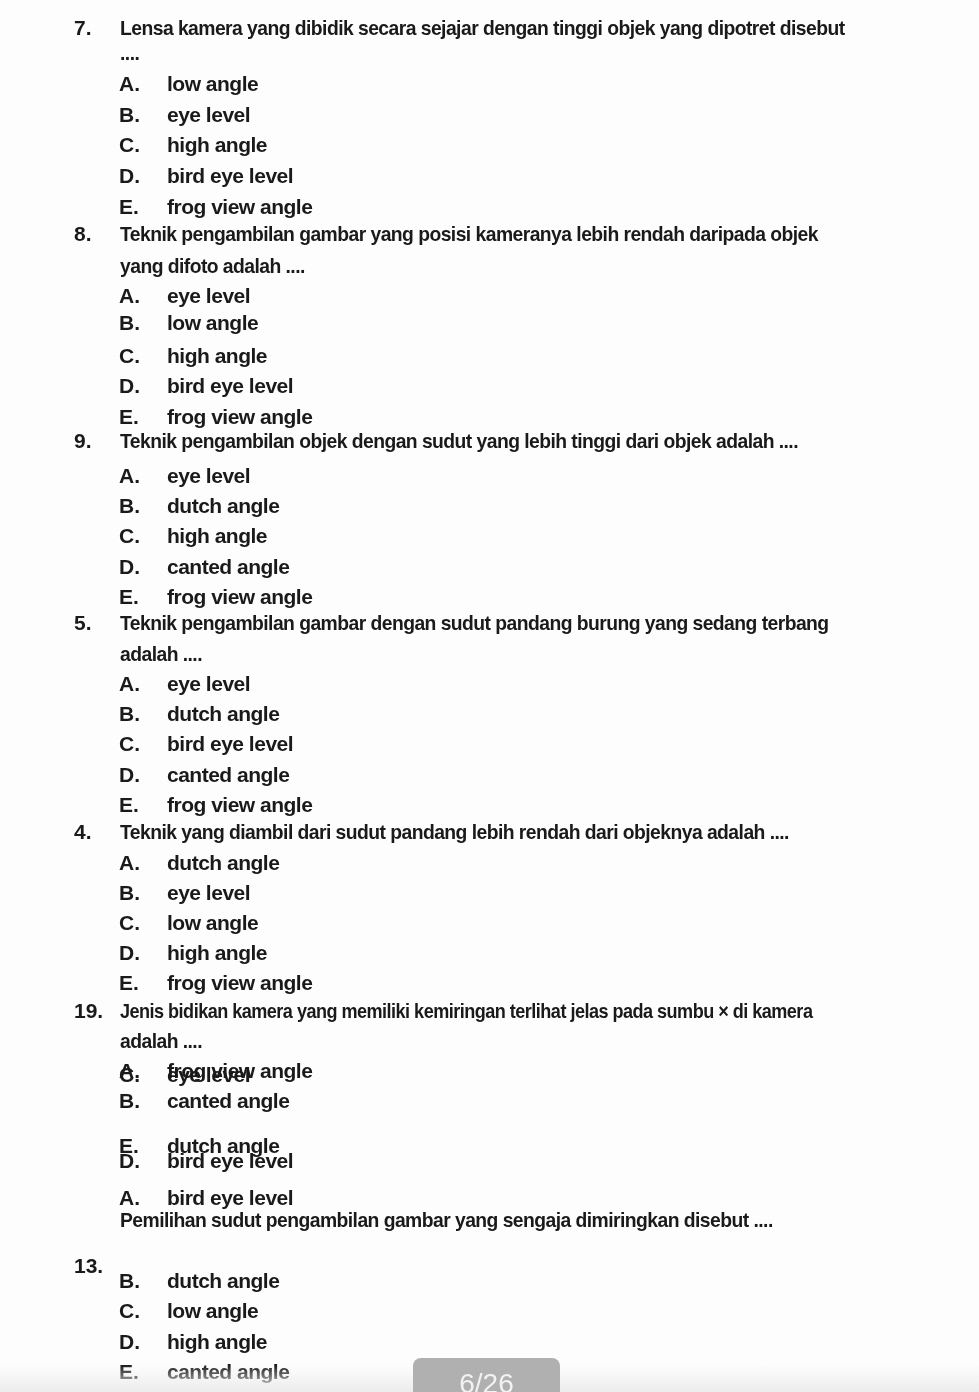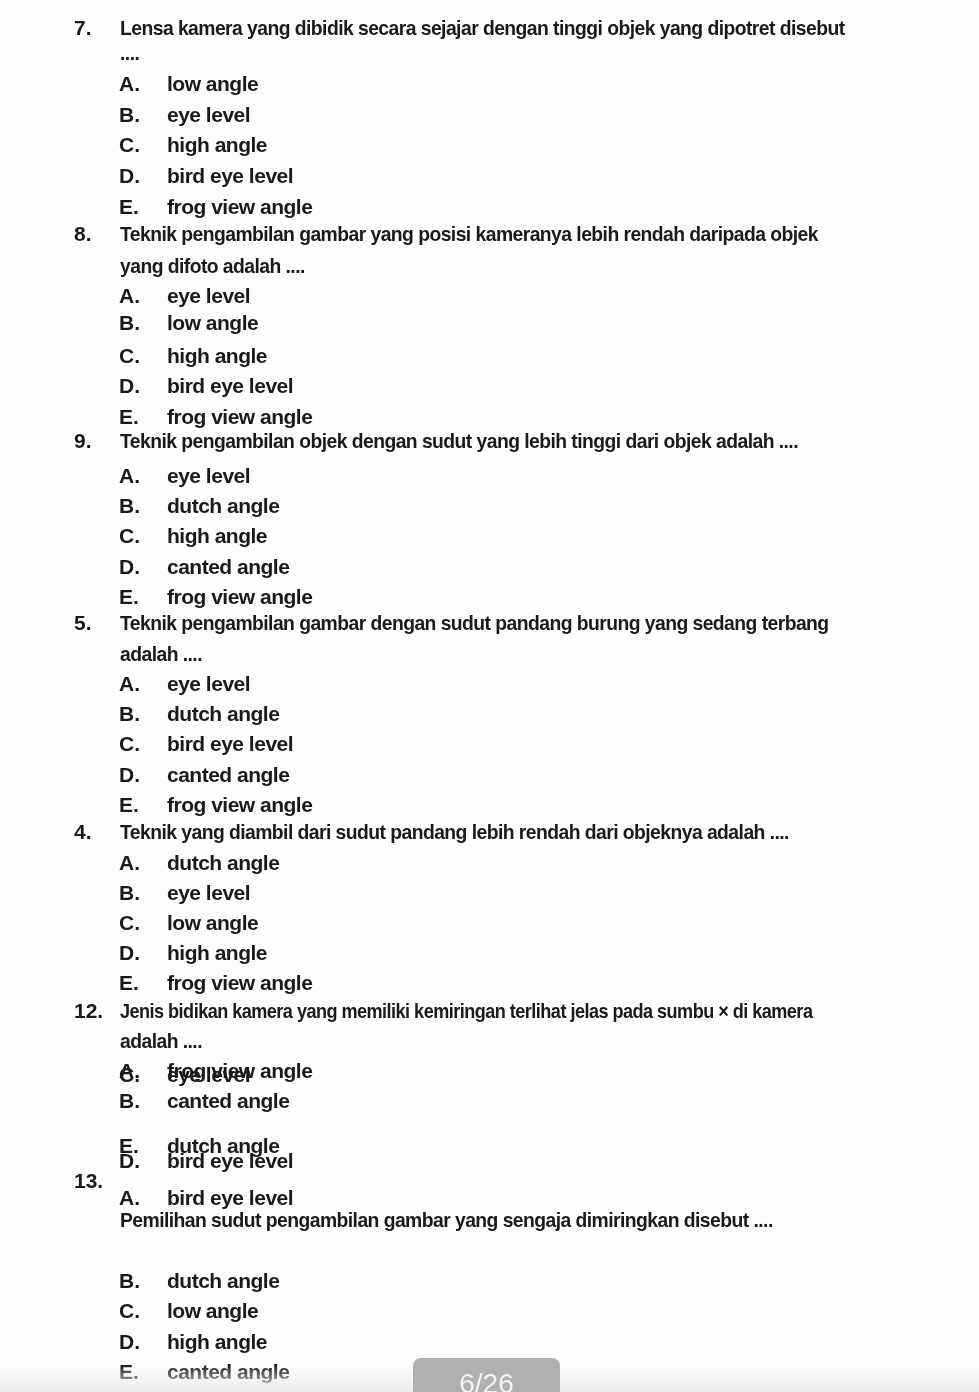--- a/index.html
+++ b/index.html
@@ -79,32 +79,32 @@
     <span class="num" style="top:819px">4.</span>
     <span class="stem-line" style="left:120px;top:819px">Teknik yang diambil dari sudut pandang lebih rendah dari objeknya adalah ....</span>
     <div class="opt" style="top:850px"><span class="letter">A.</span><span class="text">dutch angle</span></div>
     <div class="opt" style="top:880px"><span class="letter">B.</span><span class="text">eye level</span></div>
     <div class="opt" style="top:910px"><span class="letter">C.</span><span class="text">low angle</span></div>
     <div class="opt" style="top:940px"><span class="letter">D.</span><span class="text">high angle</span></div>
     <div class="opt" style="top:970px"><span class="letter">E.</span><span class="text">frog view angle</span></div>
   </div>
 
   <div class="q">
-    <span class="num" style="top:998px">12.</span>
+    <span class="num" style="top:998px">19.</span>
     <span class="stem-line" style="left:120px;top:998px;transform:scaleX(0.86)">Jenis bidikan kamera yang memiliki kemiringan terlihat jelas pada sumbu × di kamera</span>
     <span class="stem-line" style="left:120px;top:1028px">adalah ....</span>
     <div class="opt" style="top:1058px"><span class="letter">A.</span><span class="text">frog view angle</span></div>
     <div class="opt" style="top:1088px"><span class="letter">B.</span><span class="text">canted angle</span></div>
     <div class="opt" style="top:1062px"><span class="letter">C.</span><span class="text">eye level</span></div>
     <div class="opt" style="top:1148px"><span class="letter">D.</span><span class="text">bird eye level</span></div>
     <div class="opt" style="top:1133px"><span class="letter">E.</span><span class="text">dutch angle</span></div>
   </div>
 
   <div class="q">
-    <span class="num" style="top:1168px">13.</span>
+    <span class="num" style="top:1253px">13.</span>
     <span class="stem-line" style="left:120px;top:1207px">Pemilihan sudut pengambilan gambar yang sengaja dimiringkan disebut ....</span>
     <div class="opt" style="top:1185px"><span class="letter">A.</span><span class="text">bird eye level</span></div>
     <div class="opt" style="top:1268px"><span class="letter">B.</span><span class="text">dutch angle</span></div>
     <div class="opt" style="top:1298px"><span class="letter">C.</span><span class="text">low angle</span></div>
     <div class="opt" style="top:1329px"><span class="letter">D.</span><span class="text">high angle</span></div>
     <div class="opt" style="top:1359px"><span class="letter">E.</span><span class="text">canted angle</span></div>
   </div>
 
   <div class="bottom-fade"></div>
   <div class="badge">6/26</div>

